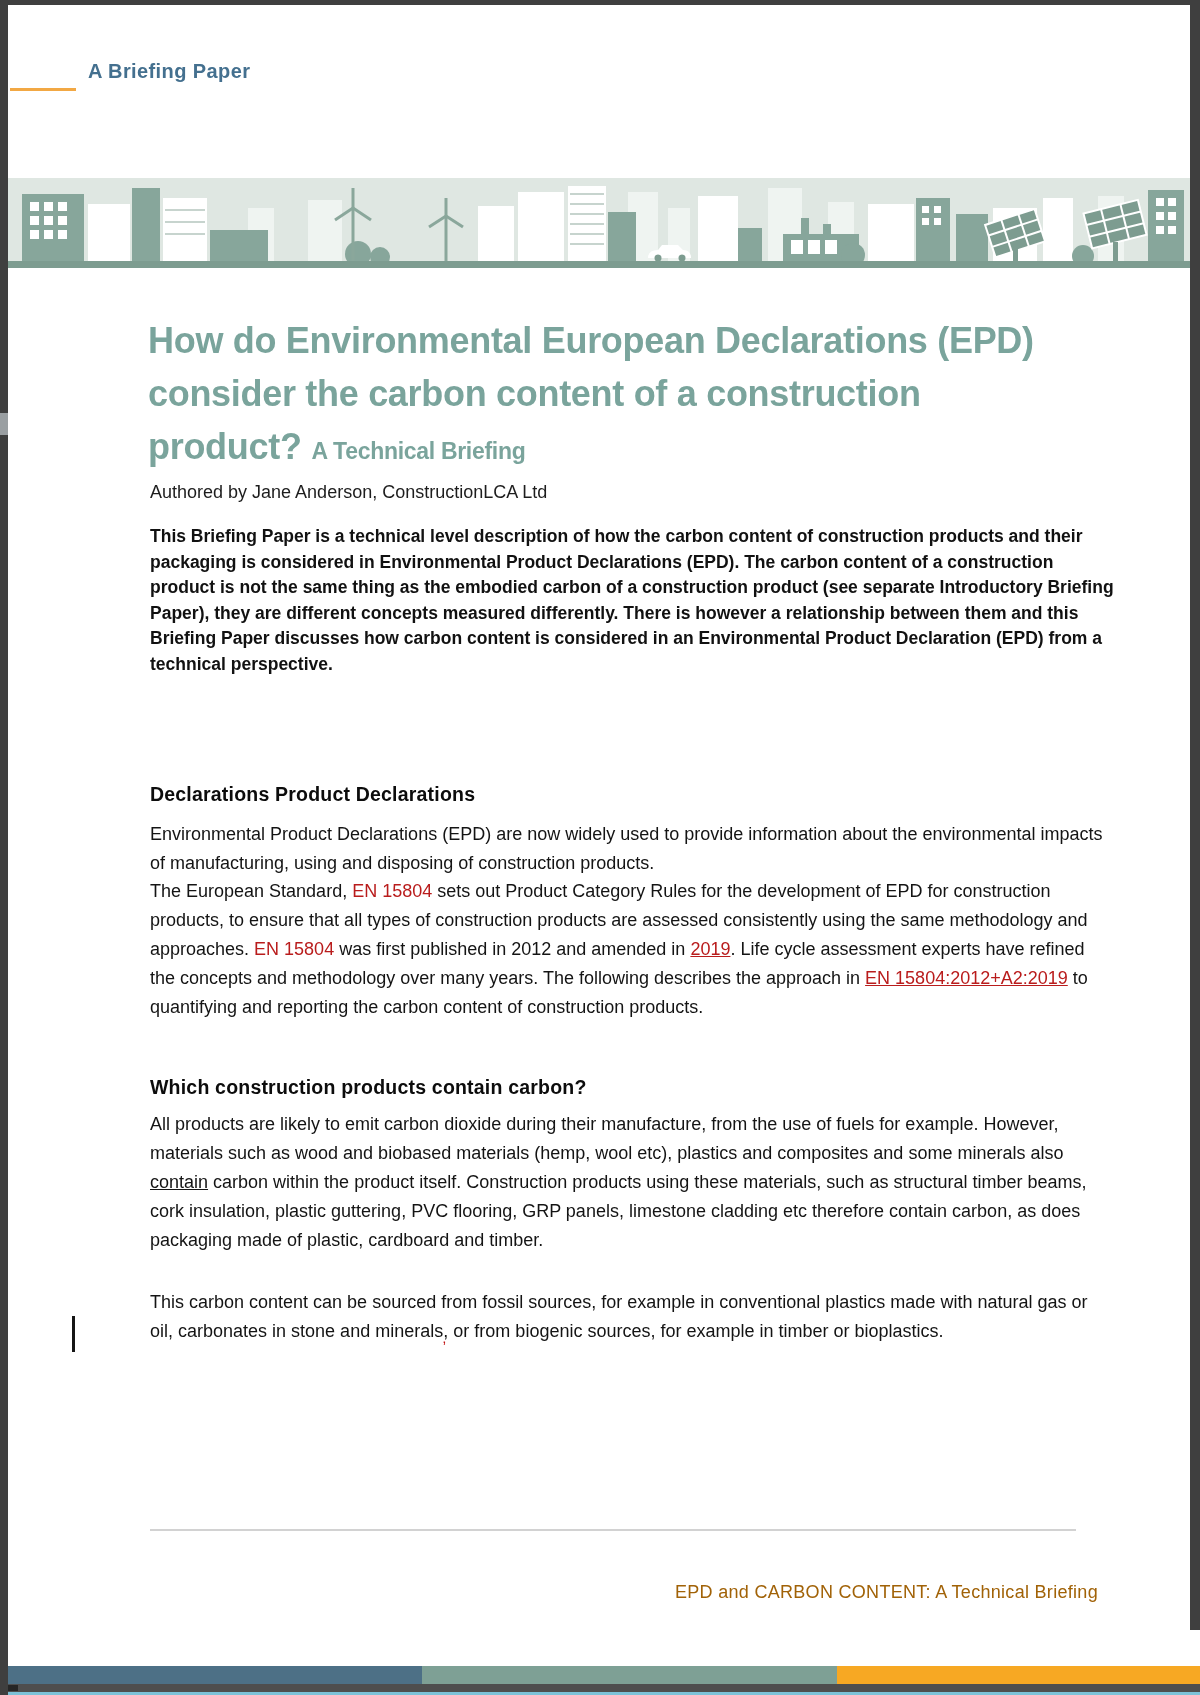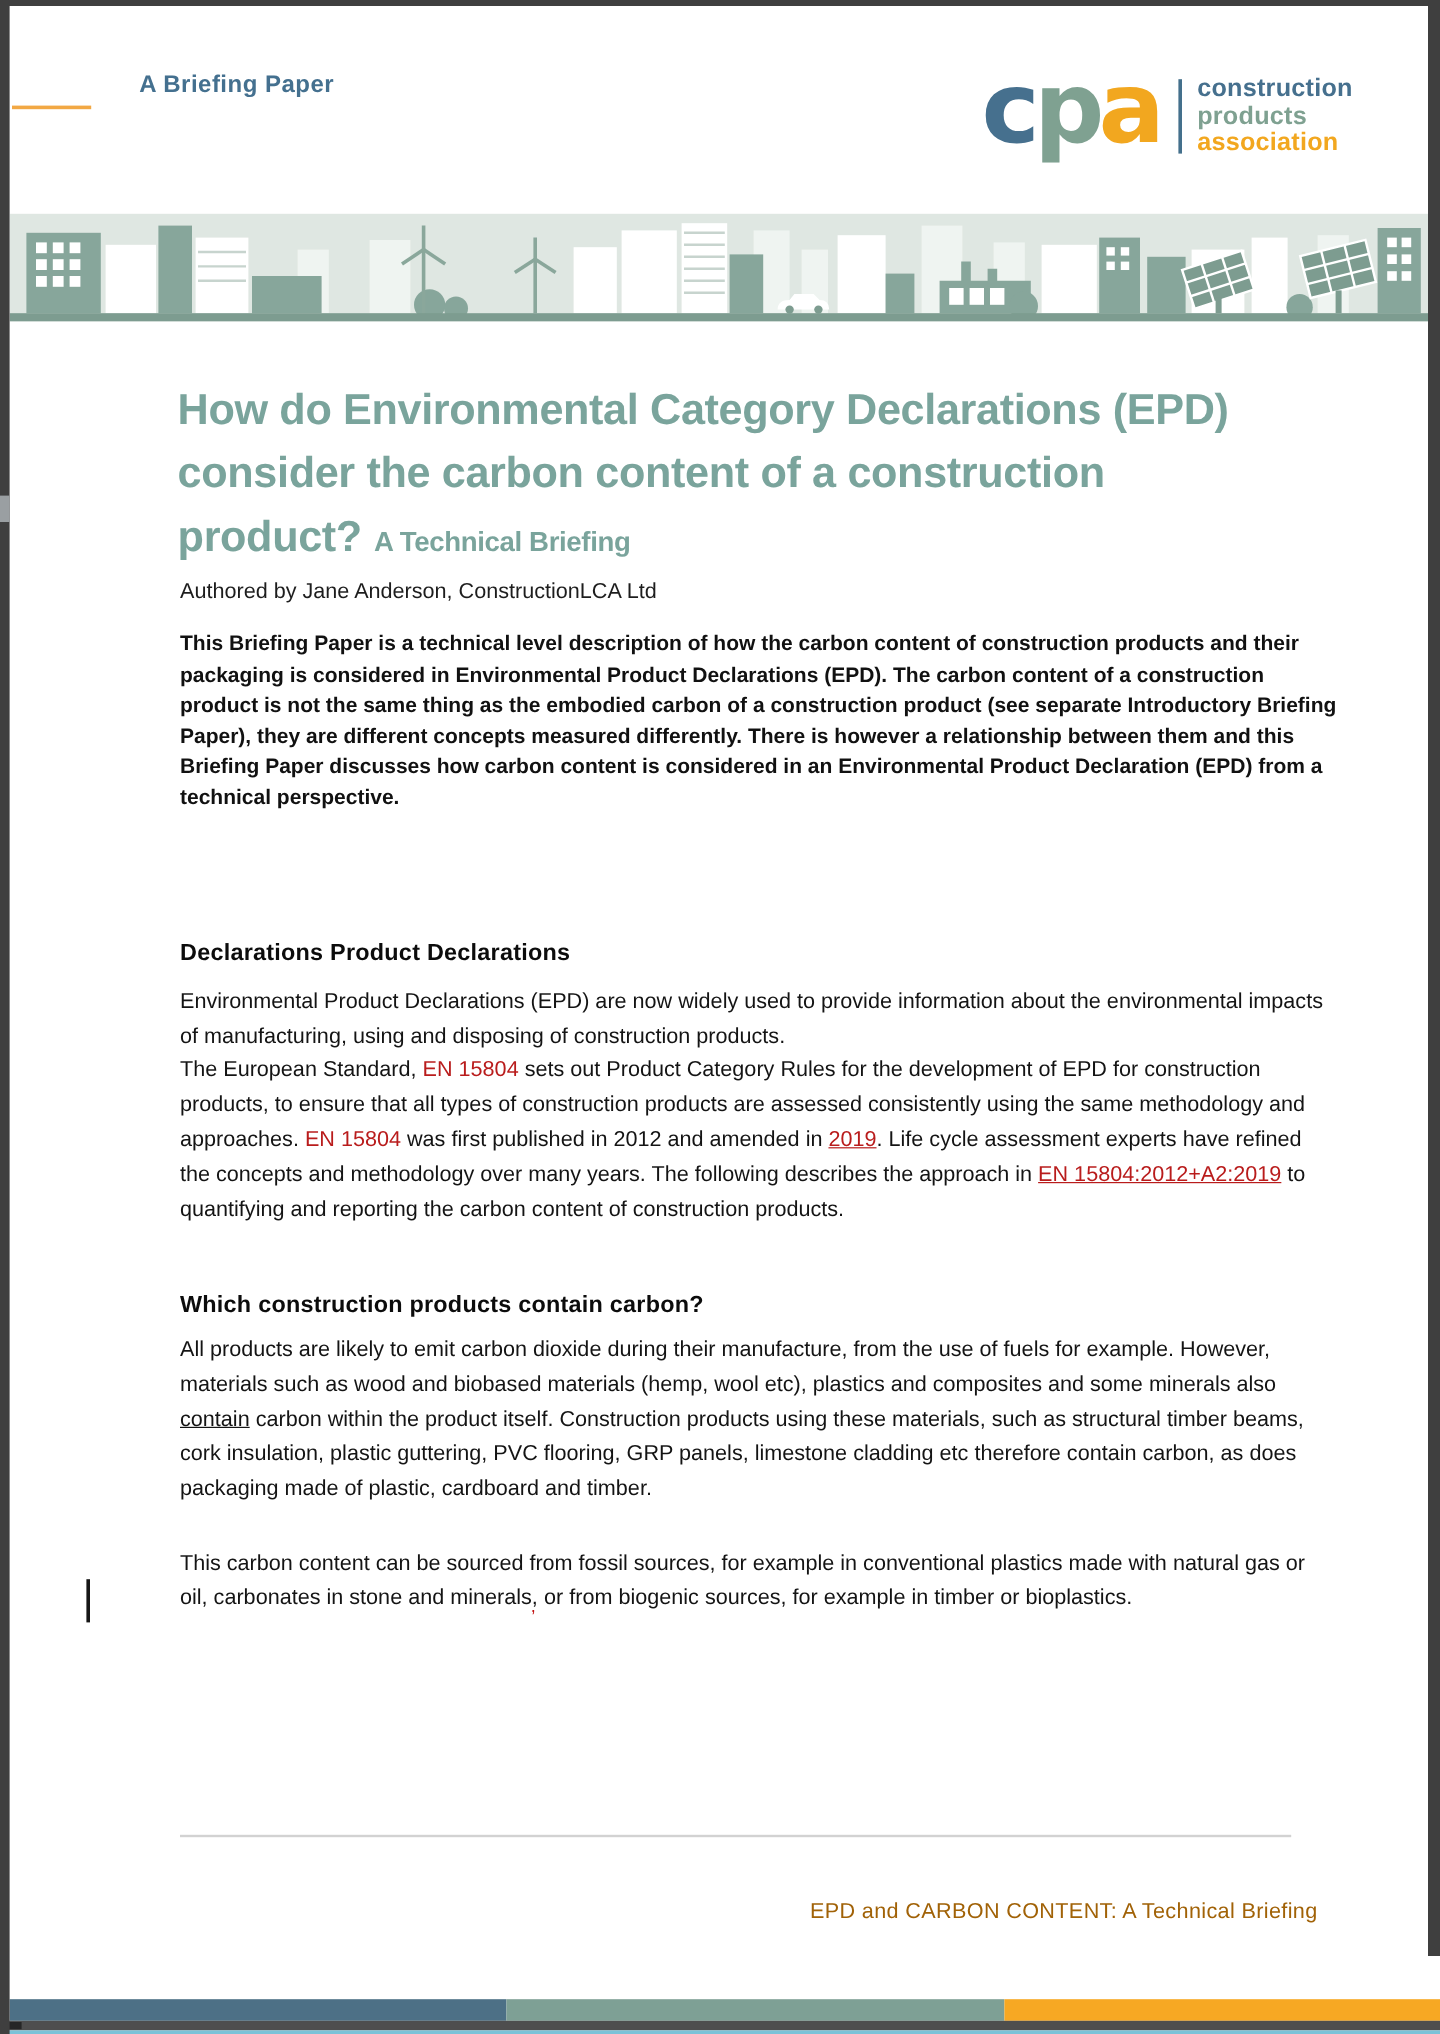--- a/index.html
+++ b/index.html
@@ -8,21 +8,21 @@
   .abs{position:absolute;}
 
   
   .b-left{left:0;top:0;width:8px;height:1695px;background:#3f3f3f;}
   .b-top{left:0;top:0;width:1200px;height:5px;background:#3f3f3f;}
   .b-right{left:1190px;top:0;width:10px;height:1630px;background:#3f3f3f;}
   .left-notch{left:0;top:413px;width:8px;height:22px;background:#9a9fa2;}
 
   
   .tagline-rule{left:10px;top:88px;width:66px;height:3px;background:#f2a844;}
-  .tagline{left:88px;top:60px;font-size:20px;font-weight:bold;color:#44708f;letter-spacing:.4px;margin-left:28px;}
+  .tagline{left:88px;top:60px;font-size:20px;font-weight:bold;color:#44708f;letter-spacing:.4px;}
   .logo{left:818px;top:52px;display:flex;align-items:flex-start;}
   .logo-letters{font-family:"DejaVu Sans",sans-serif;font-size:82px;font-weight:bold;letter-spacing:-5px;line-height:78px;}
   .lc{color:#46708e;} .lp{color:#7fa191;} .la{color:#f2a71f;}
   .logo-bar{width:3px;height:62px;background:#44708c;margin:14px 13px 0 16px;}
   .logo-words{margin-top:11px;font-size:21px;line-height:22.5px;font-weight:bold;letter-spacing:.2px;}
   .w1{color:#46708e;} .w2{color:#7fa191;} .w3{color:#f2a71f;}
 
   
   .banner{left:8px;top:178px;width:1182px;height:90px;}
 
@@ -56,29 +56,20 @@
   .artifact{left:2px;top:1685px;width:16px;height:6px;background:#262626;}
 </style>
 </head>
 <body>
 
 <div class="page">
 
   <div class="abs tagline-rule"></div>
   <div class="abs tagline">A Briefing Paper</div>
 
-  <div class="abs logo">
-    <div class="logo-letters"><span class="lc">c</span><span class="lp">p</span><span class="la">a</span></div>
-    <div class="logo-bar"></div>
-    <div class="logo-words">
-      <div class="w1">construction</div>
-      <div class="w2">products</div>
-      <div class="w3">association</div>
-    </div>
-  </div>
 
   <svg class="abs banner" viewBox="0 0 1182 90" aria-hidden="true">
     <rect x="0" y="0" width="1182" height="90" fill="#dfe7e2"></rect>
 
     <g fill="#eff4f1">
       <rect x="240" y="30" width="26" height="53"></rect>
         <rect x="300" y="22" width="34" height="61"></rect>
       <rect x="620" y="14" width="30" height="69"></rect>
         <rect x="660" y="30" width="22" height="53"></rect>
       <rect x="760" y="10" width="34" height="73"></rect>
@@ -186,21 +177,21 @@
     <g>
       <path d="M640,80 q0,-8 10,-8 l4,-5 h16 l5,5 q8,0 8,8 z" fill="#ffffff"></path>
       <circle cx="650" cy="80" r="3.5" fill="#7d9c90"></circle>
         <circle cx="674" cy="80" r="3.5" fill="#7d9c90"></circle>
     </g>
 
     <rect x="0" y="83" width="1182" height="7" fill="#7d9c90"></rect>
   </svg>
 
   <h1 class="abs title">
-    <span class="t-line">How do Environmental Category Declarations (EPD)</span>
+    <span class="t-line">How do Environmental European Declarations (EPD)</span>
     <span class="t-line">consider the carbon content of a construction</span>
     <span class="t-line3"><span>product?</span><span class="subtitle">A Technical Briefing</span></span>
   </h1>
 
   <p class="abs author">Authored by Jane Anderson, ConstructionLCA Ltd</p>
 
   <p class="abs intro">This Briefing Paper is a technical level description of how the carbon content of construction products and their packaging is considered in Environmental Product Declarations (EPD). The carbon content of a construction product is not the same thing as the embodied carbon of a construction product (see separate Introductory Briefing Paper), they are different concepts measured differently.  There is however a relationship between them and this Briefing Paper discusses how carbon content is considered in an Environmental Product Declaration (EPD) from a technical perspective.</p>
 
   <h2 class="h2 h2a">Declarations Product Declarations</h2>
   <p class="bodyp p1"><span>Environmental Product Declarations (EPD) are now widely used to provide information about the environmental impacts of manufacturing, using and disposing of construction products.</span></p>

